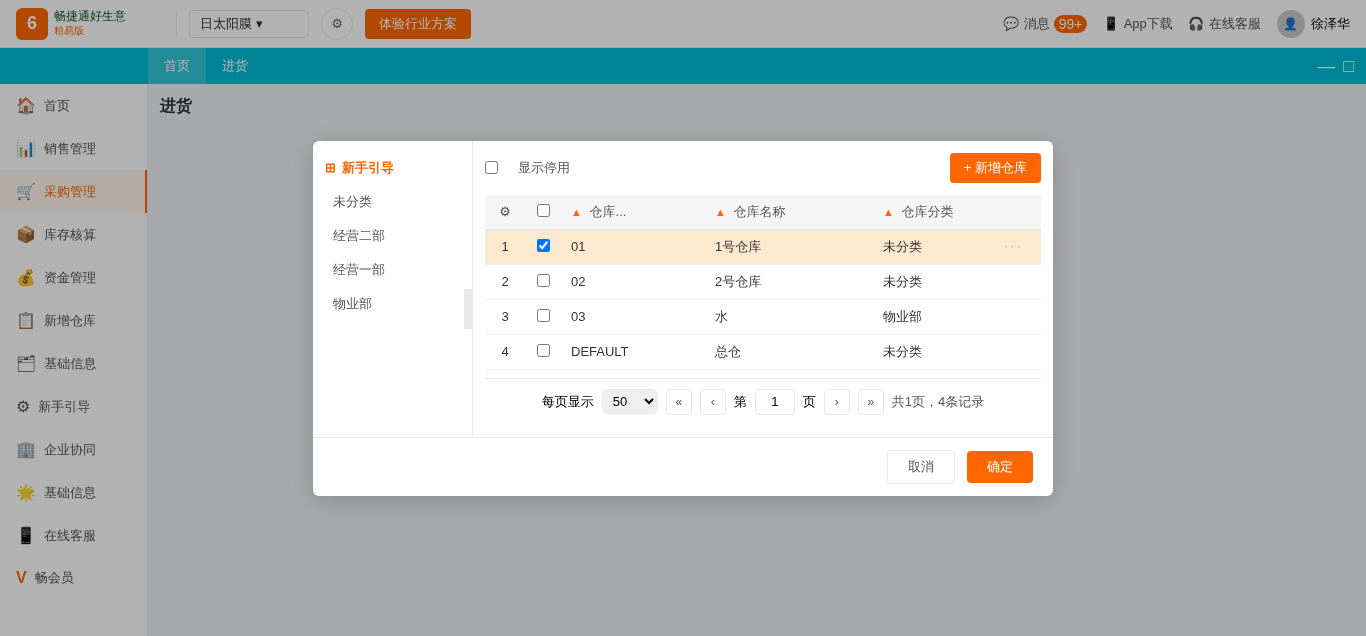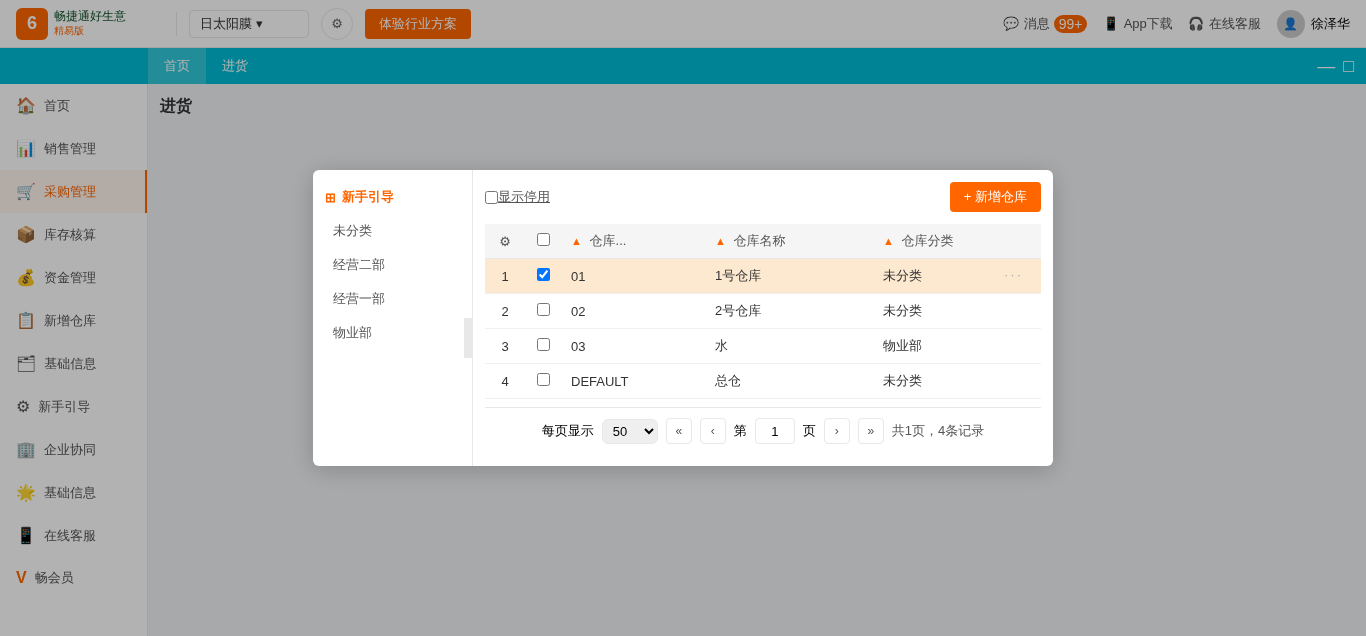--- a/index.html
+++ b/index.html
@@ -152,21 +152,21 @@
       display: flex; align-items: center;
       border: 1px solid #e8e8e8; border-radius: 4px;
       padding: 4px 8px; flex: 1; max-width: 260px;
     }
     .search-box input {
       border: none; outline: none; font-size: 13px; color: #666;
       background: transparent; flex: 1;
     }
     .search-icon { color: #aaa; cursor: pointer; }
 
-    .show-disabled { display: flex; align-items: center; gap: 0; color: #555; font-size: 13px; text-decoration: underline; }
+    .show-disabled { display: flex; align-items: center; gap: 20px; color: #555; font-size: 13px; }
     .show-disabled input { cursor: pointer; }
 
     .add-btn {
       margin-left: auto;
       background: #f60; color: #fff; border: none;
       padding: 6px 14px; border-radius: 4px; cursor: pointer; font-size: 13px;
     }
 
     
     .wh-table { flex: 1; overflow-y: auto; }
@@ -465,14 +465,18 @@
             <span>›</span>
           </div>
           <div class="page-btn">
             <span>»</span>
           </div>
           <span class="page-info">共1页，4条记录</span>
         </div>
       </div>
     </div>
 
+    <div class="modal-footer">
+      <button class="cancel-btn">取消</button>
+      <button class="confirm-btn">确定</button>
+    </div>
   </div>
 </div>
 
 </body></html>

